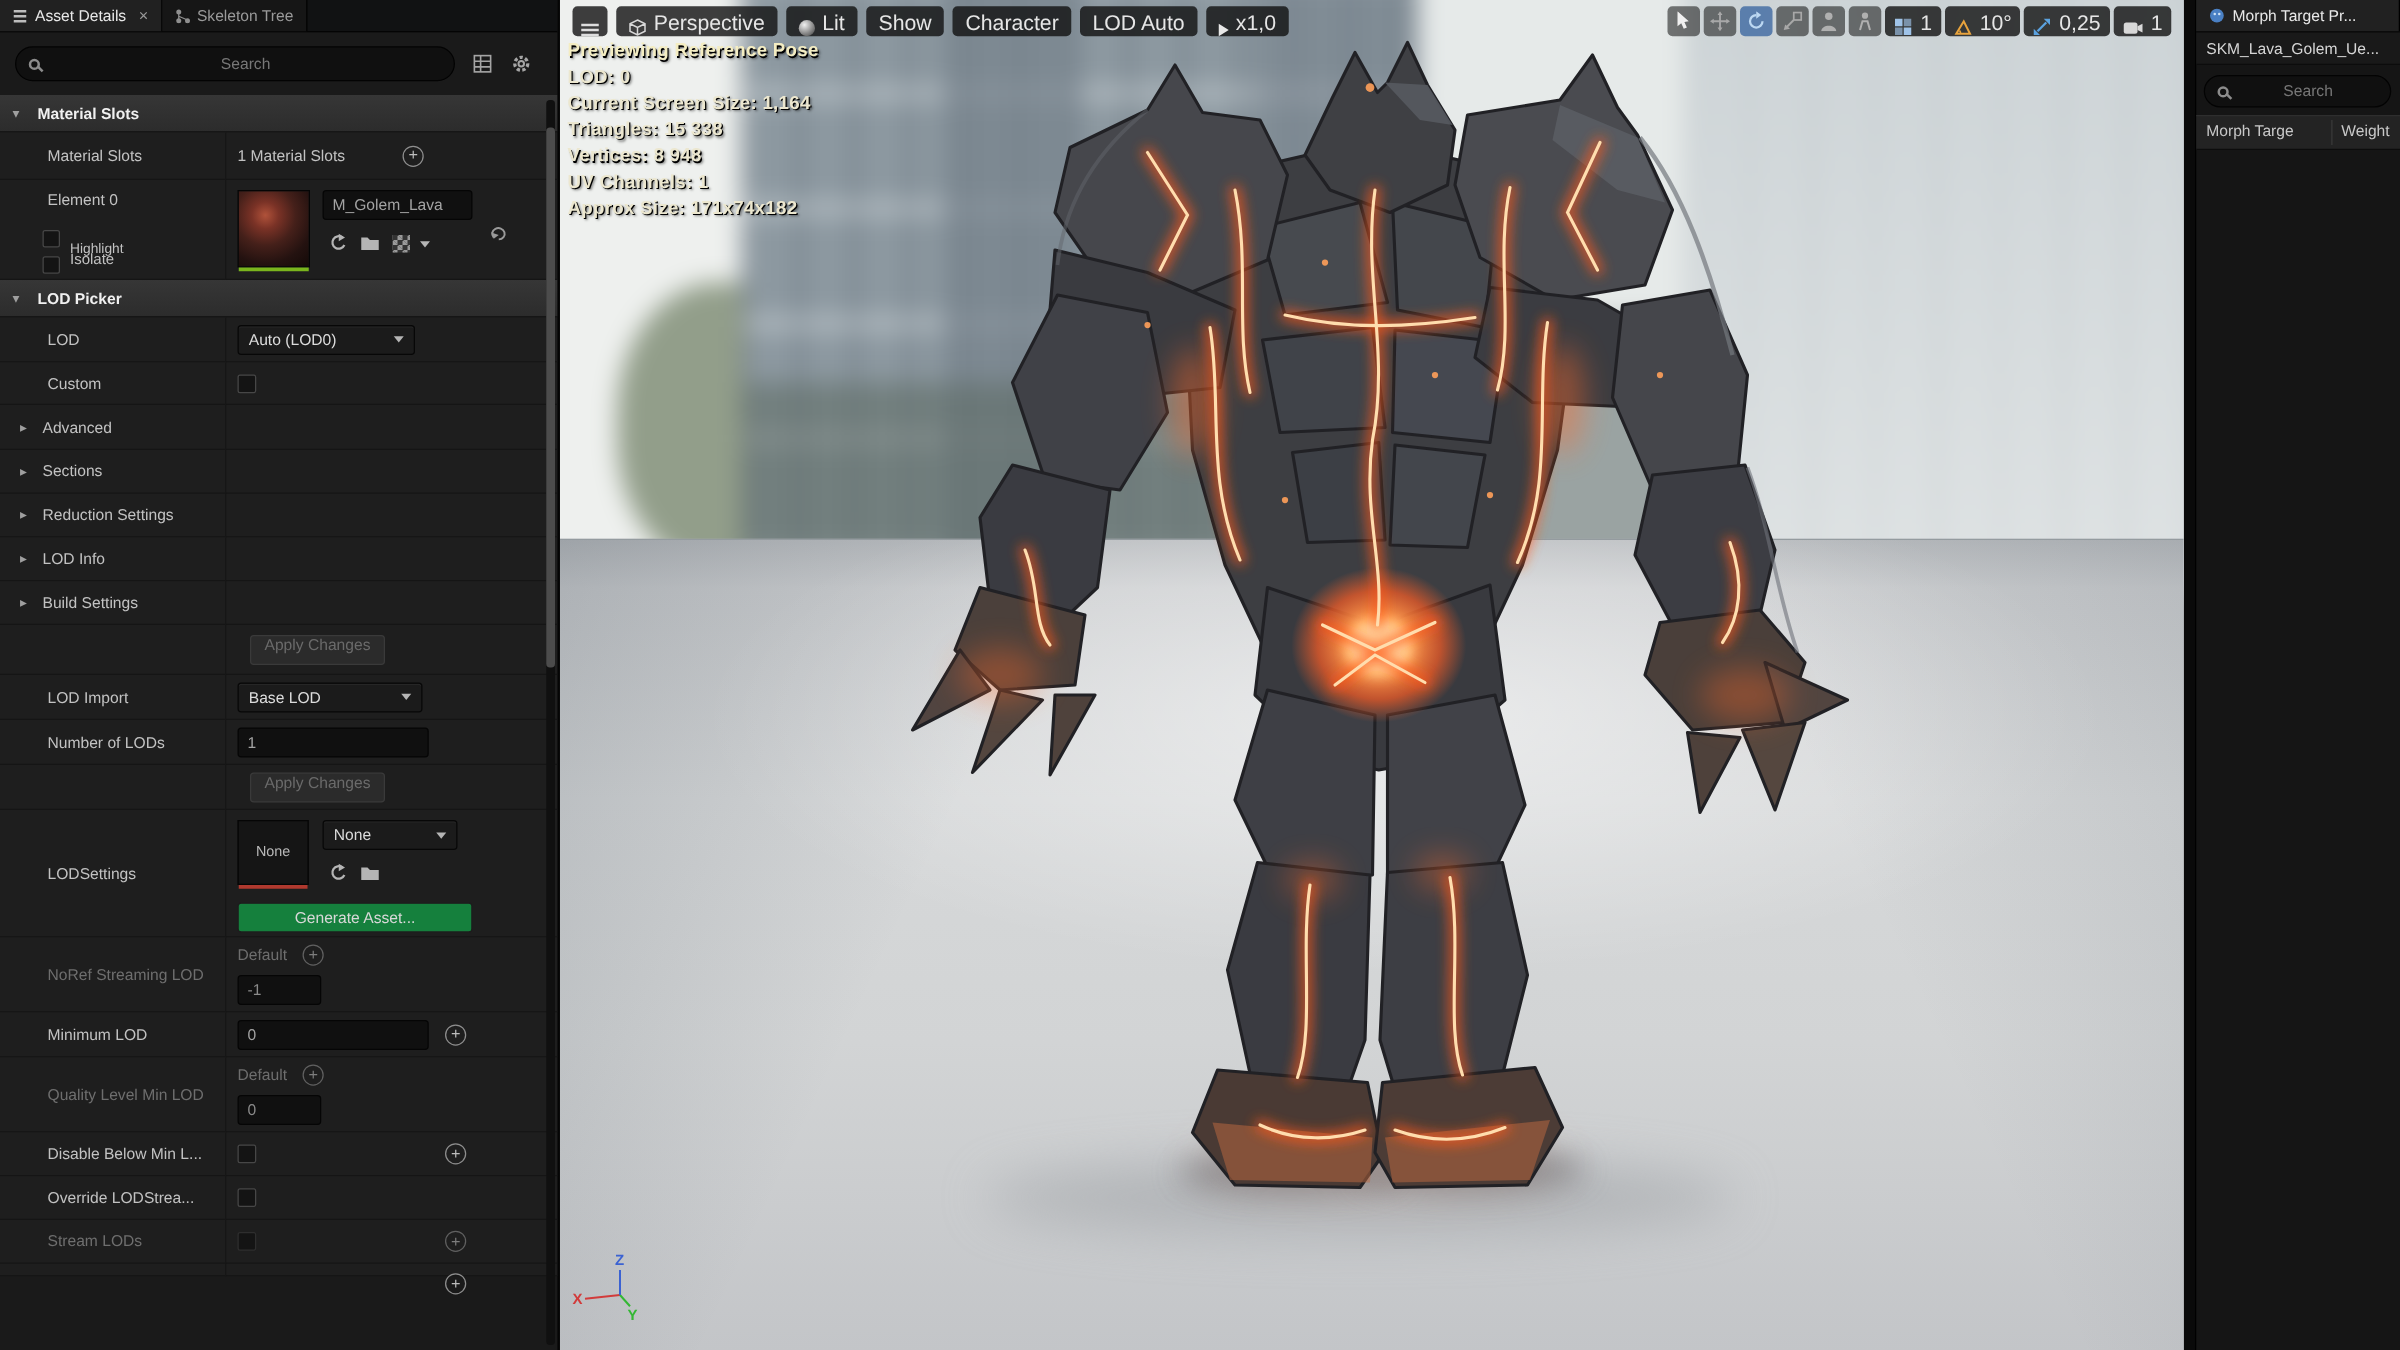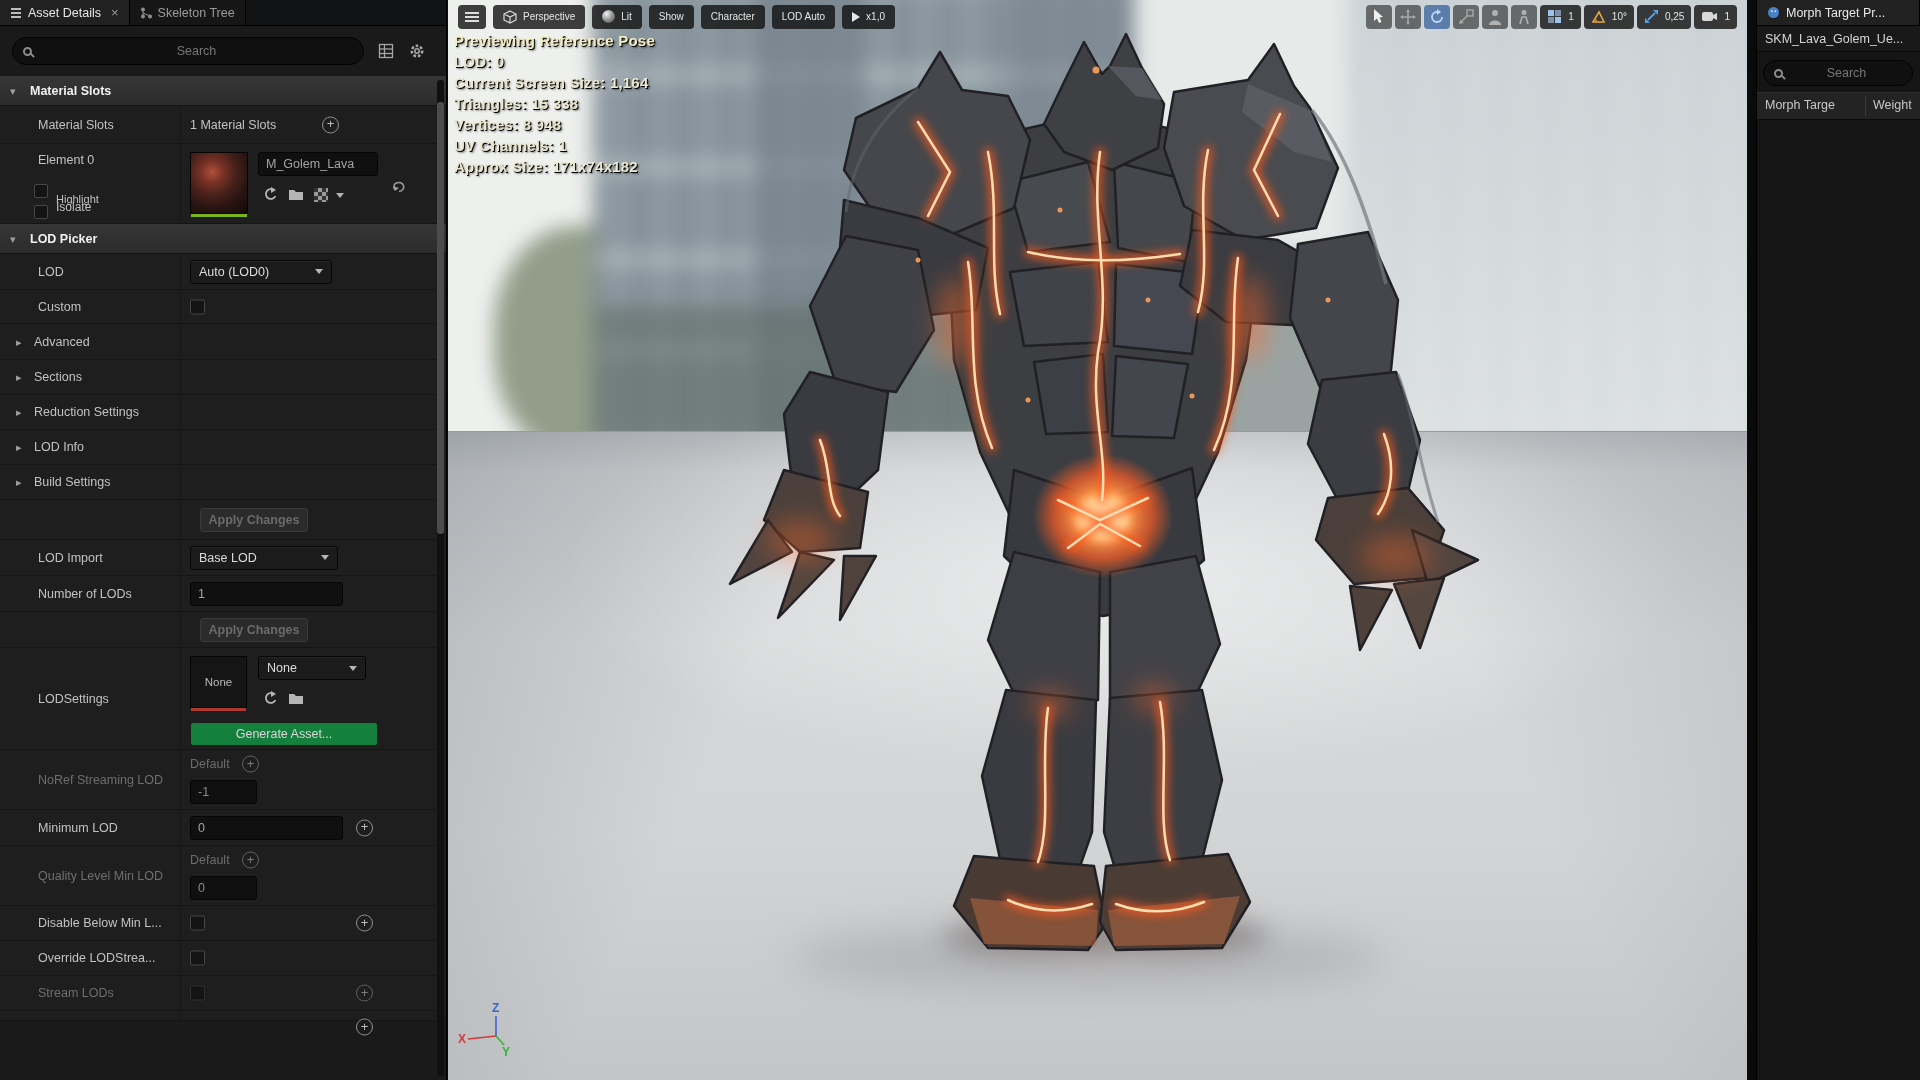--- a/index.html
+++ b/index.html
@@ -25,21 +25,21 @@
   .cat .tri { left:10px; }
   .chk { position:absolute; width:15px; height:15px; background:#141414; border:1px solid #474747; border-radius:2px; top:50%; transform:translateY(-50%); }
   .chk.dim { border-color:#2e2e2e; }
   .dd { position:absolute; height:24px; background:#1b1b1b; border:1px solid #070707; border-radius:3px; display:flex; align-items:center; justify-content:space-between; padding:0 8px; font-size:12.5px; color:#dcdcdc; top:50%; transform:translateY(-50%); box-shadow:inset 0 1px 0 rgba(255,255,255,.05); }
   .caret { width:0; height:0; border-left:4px solid transparent; border-right:4px solid transparent; border-top:5px solid #b5b5b5; margin-left:8px; }
   .inp { position:absolute; height:24px; background:#101010; border:1px solid #050505; border-radius:3px; color:#a3a3a3; font-size:12.5px; padding:0 7px; top:50%; transform:translateY(-50%); font-family:inherit; outline:none; }
   .inp.dim { color:#8a8a8a; }
   .plus { position:absolute; width:17px; height:17px; border:1.5px solid #8f8f8f; border-radius:50%; top:50%; transform:translateY(-50%); }
   .plus::before { content:"+"; position:absolute; left:50%; top:50%; transform:translate(-50%,-55%); font-size:13px; color:#bdbdbd; }
   .plus.gray { border-color:#606060; } .plus.gray::before{ color:#7d7d7d; }
-  .btn-disabled { position:absolute; height:24px; background:#2b2b2b; border:1px solid #3a3a3a; border-radius:3px; color:#6a6a6a; font-size:12.5px; display:flex; align-items:center; justify-content:center; top:50%; transform:translateY(-50%);font-weight:bold; }
+  .btn-disabled { position:absolute; height:24px; background:#2b2b2b; border:1px solid #3a3a3a; border-radius:3px; color:#6a6a6a; font-size:12.5px; display:flex; align-items:flex-start; justify-content:center; top:50%; transform:translateY(-50%); }
   .btn { position:absolute; height:24px; background:#15803d; border:1px solid #1c1c1c; border-radius:3px; color:#d8d8d8; font-size:12.5px; display:flex; align-items:center; justify-content:center; top:50%; transform:translateY(-50%); }
 
   .search-pill { position:relative; background:#101010; border:1px solid #030303; border-radius:14px; display:flex; align-items:center; height:28px; padding:0 10px; }
   .search-pill input { background:transparent; border:none; outline:none; color:#d5d5d5; font-size:12.5px; font-family:inherit; width:100%;text-align:center; }
   .search-pill input::placeholder { color:#777; }
   .mag { width:9px; height:9px; border:2px solid #8c8c8c; border-radius:50%; position:relative; margin-right:8px; flex:none; }
   .mag::after { content:""; position:absolute; width:6px; height:2px; background:#8c8c8c; transform:rotate(45deg); right:-5px; bottom:-2px; }
 
   
   #left-panel { position:absolute; left:0; top:0; width:447px; height:1080px; background:#1a1a1a; border-right:1px solid #000; overflow:hidden; }
@@ -65,21 +65,21 @@
   .vp-floor { position:absolute; left:0; top:431px; right:0; bottom:0;
       background:linear-gradient(180deg,#babdc0 0,#ccced0 6%,#d6d8d9 32%,#d2d4d5 62%,#c3c5c8 100%);
       border-top:1px solid rgba(110,120,126,.55); }
   .vp-floor::before { content:""; position:absolute; inset:0;
       background:radial-gradient(ellipse 62% 45% at 52% 22%, rgba(255,255,255,.55), transparent 70%); }
   .vp-floor::after { content:""; position:absolute; inset:0;
       background:linear-gradient(115deg, rgba(60,72,84,.22), transparent 26%), linear-gradient(245deg, rgba(60,72,84,.14), transparent 24%); }
   .golem { position:absolute; left:0; top:0; width:1299px; height:1080px; }
 
   .vp-toolbar { position:absolute; left:0; top:0; right:0; height:30px; display:flex; align-items:center; gap:7px; padding:3px 10px 0 10px; }
-  .vbtn { display:inline-flex; align-items:center; gap:6px; height:24px; padding:0 10px; background:rgba(16,16,16,.8); border-radius:4px; color:#e6e6e6; font-size:10px; white-space:nowrap; }
+  .vbtn { display:inline-flex; align-items:flex-end; gap:6px; height:24px; padding:0 10px; background:rgba(16,16,16,.8); border-radius:4px; color:#e6e6e6; font-size:17px; white-space:nowrap; }
   .vbtn.sq { padding:0 7px; }
   .tools { margin-left:auto; display:flex; align-items:center; gap:3px; }
   .icon-btn { width:26px; height:24px; display:flex; align-items:center; justify-content:center; border-radius:4px; background:rgba(16,16,16,.55); }
   .icon-btn.active-tool { background:rgba(52,98,158,.75); }
   .hamb { width:14px; height:10px; border-top:2px solid #ddd; border-bottom:2px solid #ddd; position:relative; }
   .hamb::after { content:""; position:absolute; left:0; right:0; top:2px; height:2px; background:#ddd; }
   .sphere { width:13px; height:13px; border-radius:50%; background:radial-gradient(circle at 35% 30%, #f0f0f0, #8a8a8a 55%, #3a3a3a); }
   .play { width:0; height:0; border-top:5px solid transparent; border-bottom:5px solid transparent; border-left:8px solid #e8e8e8; }
 
   .vp-stats { position:absolute; left:6px; top:30px; font-weight:bold; font-size:15px; line-height:21px; color:#ece7cf; text-shadow:1px 1px 0 #000, 2px 2px 2px rgba(0,0,0,.45); letter-spacing:.2px; }

